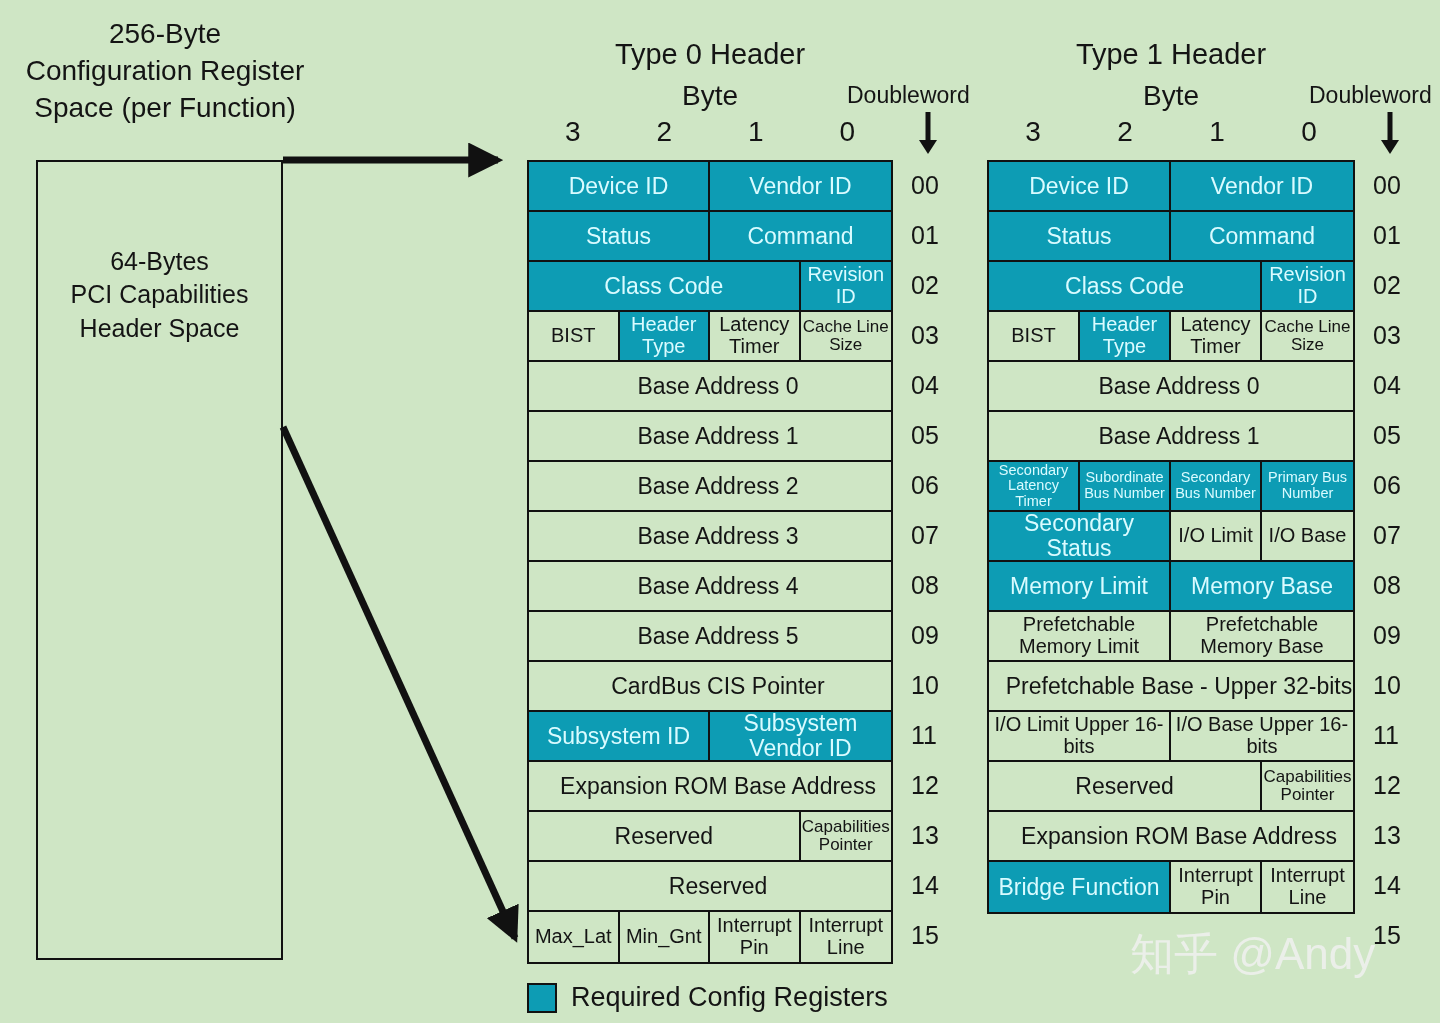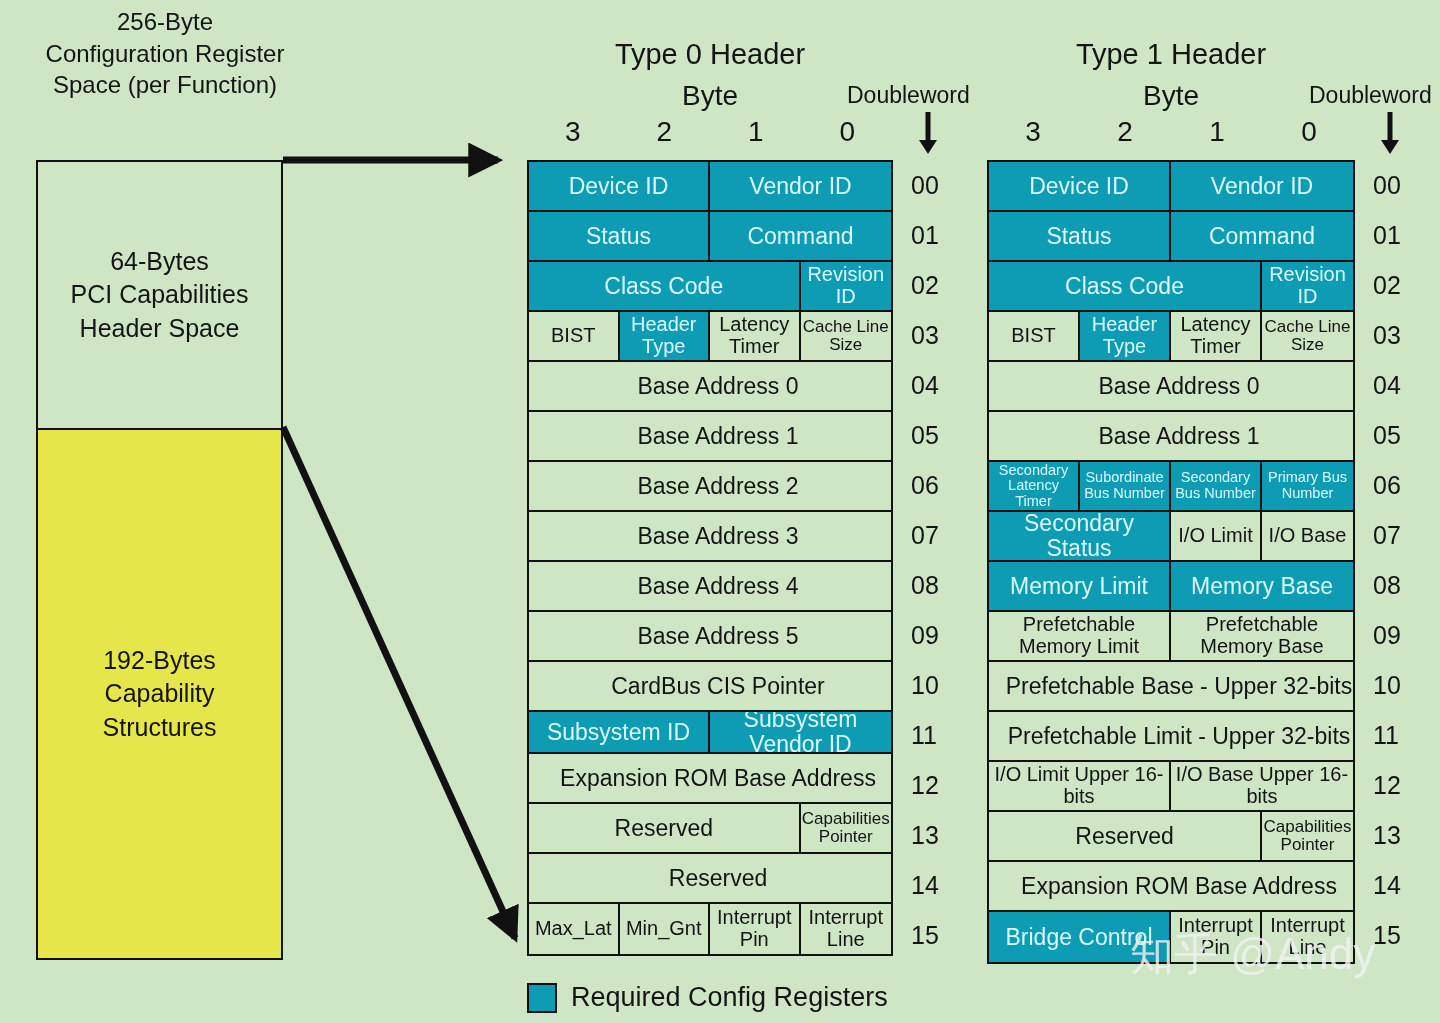--- a/index.html
+++ b/index.html
@@ -8,22 +8,22 @@
     background:#cfe6c5;
     font-family:"Liberation Sans", sans-serif;
     color:#141414;
     overflow:hidden;
     position:relative;
   }
   .root{position:absolute;inset:0;}
 
   
   #left-title{
-    position:absolute;left:0;top:6px;width:330px;
-    text-align:center;font-size:24px;line-height:1.32;
+    position:absolute;left:0;top:16px;width:330px;
+    text-align:center;font-size:28px;line-height:1.32;
     font-family:"Liberation Sans", sans-serif;
   }
   #left-title div{white-space:nowrap;}
   #space-box{
     position:absolute;left:36px;top:160px;width:247px;height:800px;
     border:2px solid #111;box-sizing:border-box;
   }
   #hdr-space{
     position:absolute;left:0;top:0;width:100%;height:266px;
     background:#cfe6c5;box-sizing:border-box;
@@ -120,27 +120,20 @@
     <div>Configuration Register</div>
     <div>Space (per Function)</div>
   </div>
 
   <div id="space-box">
     <div id="hdr-space">
       <div class="boxlabel">
         <div>64-Bytes</div>
         <div>PCI Capabilities</div>
         <div>Header Space</div>
-      </div>
-    </div>
-    <div id="cap-space">
-      <div class="boxlabel">
-        <div>192-Bytes</div>
-        <div>Capability</div>
-        <div>Structures</div>
       </div>
     </div>
   </div>
 
   <svg id="arrows" viewBox="0 0 1440 1023">
     <defs>
       <marker id="ahead" viewBox="0 0 10 10" refX="8.5" refY="5" markerWidth="5" markerHeight="5" orient="auto-start-reverse">
         <path d="M 0 0 L 10 5 L 0 10 z" fill="#111"></path>
       </marker>
     </defs>
@@ -195,21 +188,21 @@
         </div>
         <div class="row" style="height: 50px;">
           <div class="cell w100 light fs-lg">Base Address 4</div>
         </div>
         <div class="row" style="height: 50px;">
           <div class="cell w100 light fs-lg">Base Address 5</div>
         </div>
         <div class="row" style="height: 50px;">
           <div class="cell w100 light fs-lg">CardBus CIS Pointer</div>
         </div>
-        <div class="row" style="height: 42px;">
+        <div class="row" style="height: 50px;">
           <div class="cell w50 teal fs-lg">Subsystem ID</div>
           <div class="cell w50 teal fs-lg">Subsystem Vendor ID</div>
         </div>
         <div class="row" style="height: 50px;">
           <div class="cell w100 light fs-lg">Expansion ROM Base Address</div>
         </div>
         <div class="row" style="height: 50px;">
           <div class="cell w75 light fs-lg">Reserved</div>
           <div class="cell w25 light fs-sm">Capabilities Pointer</div>
         </div>
@@ -298,35 +291,32 @@
           <div class="cell w50 teal fs-lg">Memory Base</div>
         </div>
         <div class="row" style="height: 50px;">
           <div class="cell w50 light fs-md">Prefetchable Memory Limit</div>
           <div class="cell w50 light fs-md">Prefetchable Memory Base</div>
         </div>
         <div class="row" style="height: 50px;">
           <div class="cell w100 light fs-lg">Prefetchable Base - Upper 32-bits</div>
         </div>
         <div class="row" style="height: 50px;">
-          <div class="cell w100 light fs-lg">Prefetchable Limit - Upper 32-bits</div>
-        </div>
-        <div class="row" style="height: 50px;">
           <div class="cell w50 light fs-md">I/O Limit Upper 16-bits</div>
           <div class="cell w50 light fs-md">I/O Base Upper 16-bits</div>
         </div>
         <div class="row" style="height: 50px;">
           <div class="cell w75 light fs-lg">Reserved</div>
           <div class="cell w25 light fs-sm">Capabilities Pointer</div>
         </div>
         <div class="row" style="height: 50px;">
           <div class="cell w100 light fs-lg">Expansion ROM Base Address</div>
         </div>
         <div class="row" style="height: 50px;">
-          <div class="cell w50 teal fs-lg">Bridge Control</div>
+          <div class="cell w50 teal fs-lg">Bridge Function</div>
           <div class="cell w25 light fs-md">Interrupt Pin</div>
           <div class="cell w25 light fs-md">Interrupt Line</div>
         </div>
       </div>
     <div class="dwnums" id="type1-dw" style="left:382px;">
         <div class="dwnum" style="height: 50px;">00</div>
         <div class="dwnum" style="height: 50px;">01</div>
         <div class="dwnum" style="height: 50px;">02</div>
         <div class="dwnum" style="height: 50px;">03</div>
         <div class="dwnum" style="height: 50px;">04</div>

